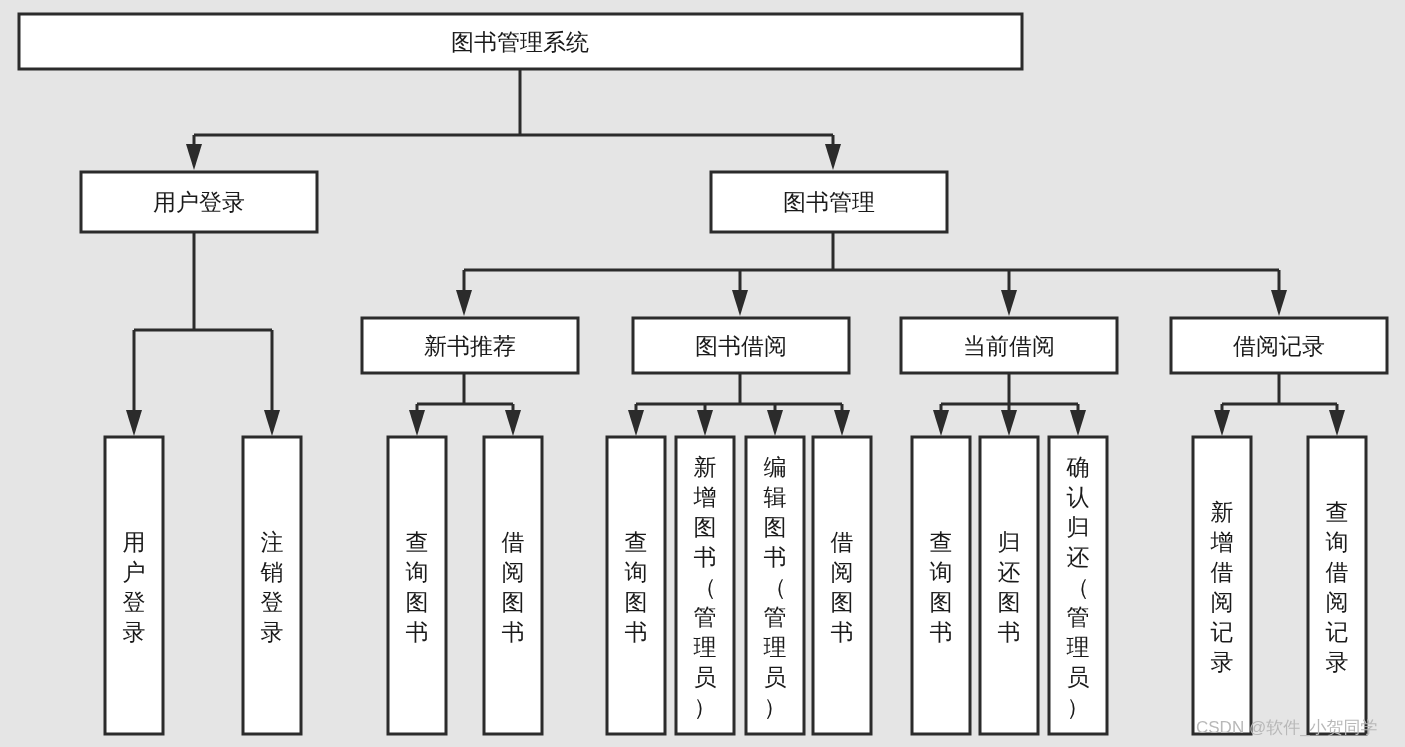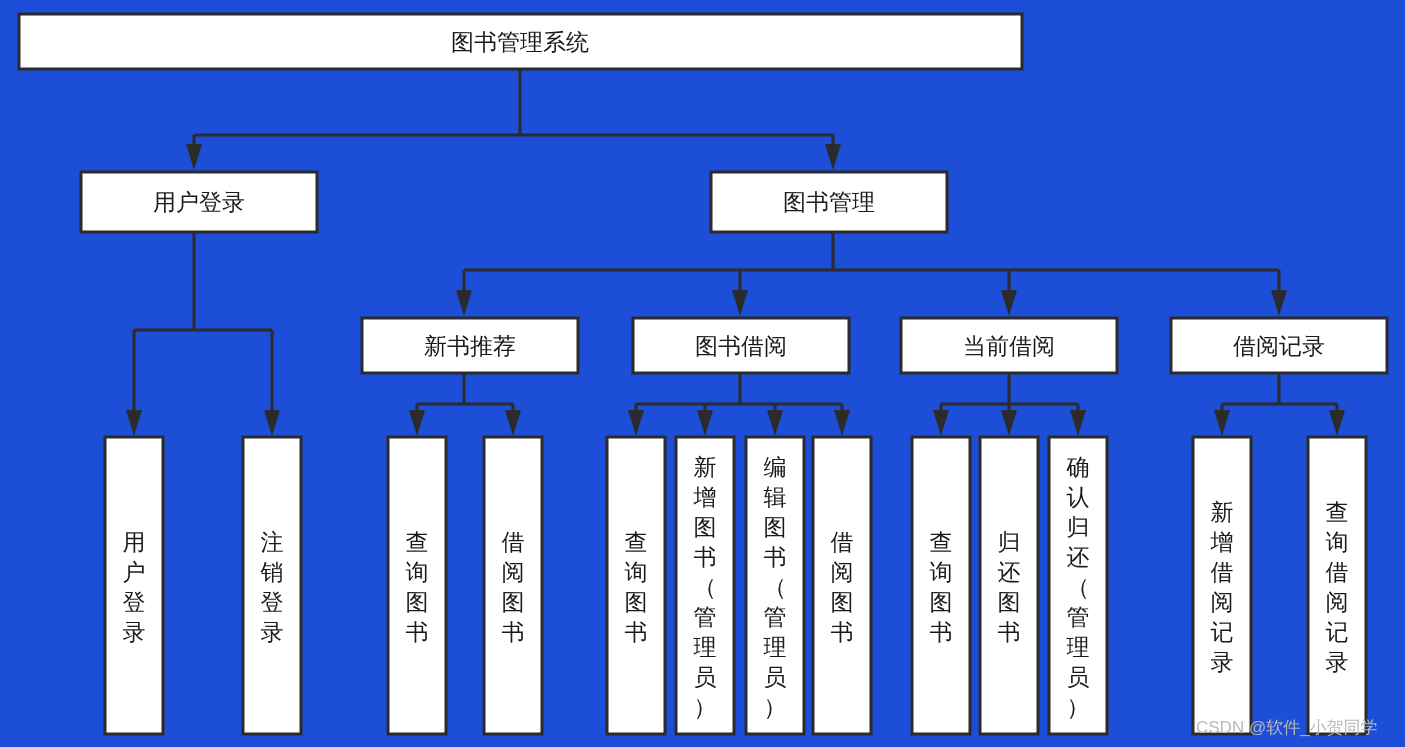--- a/index.html
+++ b/index.html
@@ -8,21 +8,21 @@
     padding: 0;
     background: #ffffff;
   }
   body {
     font-family: "Liberation Sans", "DejaVu Sans", sans-serif;
   }
   #diagram-root {
     position: relative;
     width: 1405px;
     height: 747px;
-    background: #1d4ed8;
+    background: #e5e5e5;
     overflow: hidden;
   }
   svg#tree-svg {
     position: absolute;
     left: 0;
     top: 0;
     width: 1405px;
     height: 747px;
     display: block;
   }

